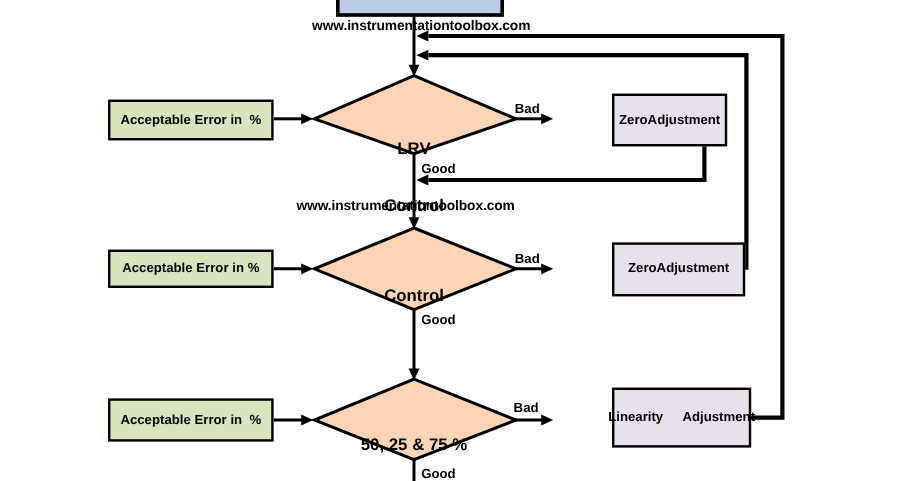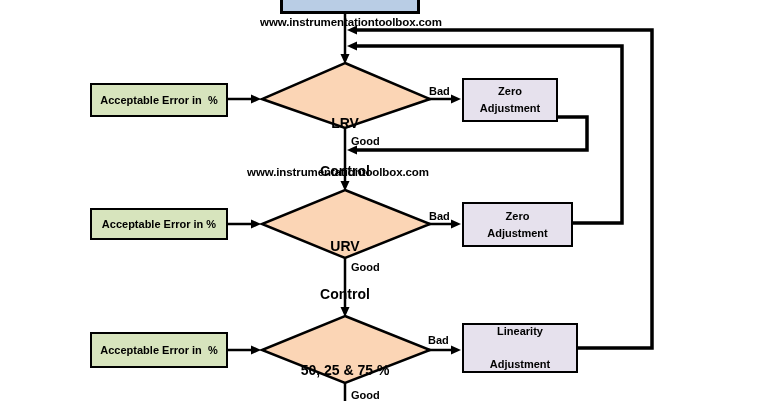--- a/index.html
+++ b/index.html
@@ -12,21 +12,21 @@
   .wm {
     position:absolute; z-index:1; font-weight:bold; font-size:11.5px;
     white-space:nowrap; transform:translateX(-50%); letter-spacing:-0.1px;
   }
   .box {
     position:absolute; z-index:3; box-sizing:border-box;
     border:2.5px solid #000; font-weight:bold; font-size:11px;
     display:flex; align-items:center; justify-content:center; text-align:center;
   }
   .input-box  { background:#d7e4bd; white-space:pre; }
-  .action-box { background:#e6e1ed; flex-direction:column; line-height:17px; }
+  .action-box { background:#e6e1ed; flex-direction:row; line-height:17px;margin-left:48px; }
   .top-box    { background:#b9cde5; border-width:3px; }
   .diamond-text {
     position:absolute; z-index:3; font-weight:bold; font-size:14px;
     text-align:center; line-height:16px; white-space:pre;
   }
   .edge-label {
     position:absolute; z-index:3; font-weight:bold; font-size:11px; white-space:nowrap;text-align:right;
   }
 </style>
 </head>
@@ -85,21 +85,20 @@
   </div>
   <div class="edge-label" style="left:429px; top:85px;">Bad</div>
   <div class="edge-label" style="left:351px; top:135px;">Good</div>
   <div class="box action-box" style="left:462px; top:78px; width:96px; height:44px;">
     <div>Zero</div>
     <div>Adjustment</div>
   </div>
 
   <div class="box input-box" style="left:90px; top:208px; width:138px; height:32px;">Acceptable Error in %</div>
   <div class="diamond-text" style="left:285px; top:206px; width:120px;">
-    <div>URV</div>
     <div>Control</div>
   </div>
   <div class="edge-label" style="left:429px; top:210px;">Bad</div>
   <div class="edge-label" style="left:351px; top:261px;">Good</div>
   <div class="box action-box" style="left:462px; top:202px; width:111px; height:45px;">
     <div>Zero</div>
     <div>Adjustment</div>
   </div>
 
   <div class="box input-box" style="left:90px; top:332px; width:138px; height:36px;">Acceptable Error in  %</div>

